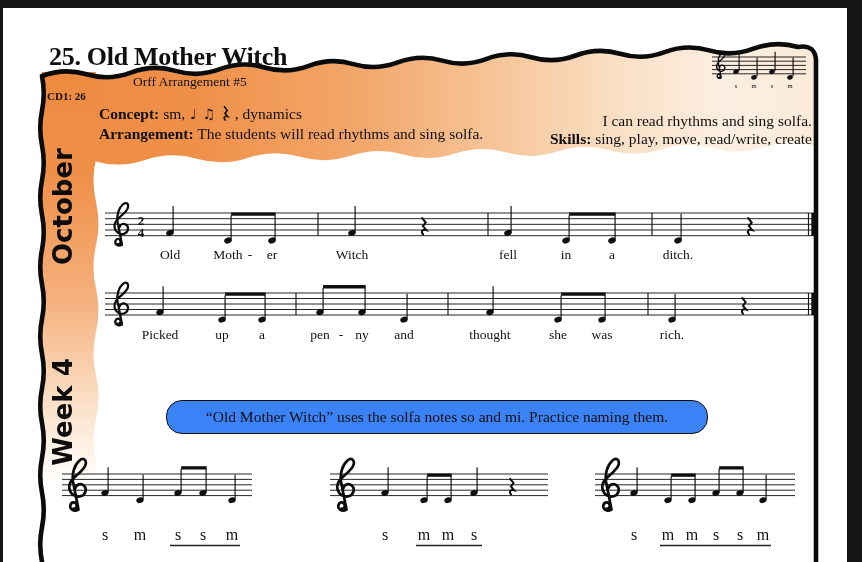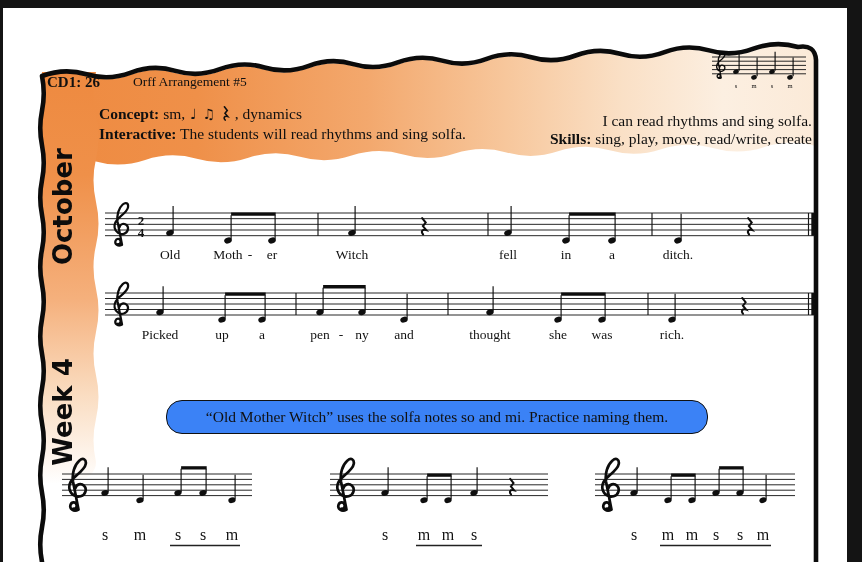--- a/index.html
+++ b/index.html
@@ -2,21 +2,21 @@
 <html><head>
 <meta charset="utf-8">
 <style>
   html,body{margin:0;padding:0;}
   body{width:862px;height:562px;background:#141414;position:relative;overflow:hidden;
        font-family:"Liberation Serif","DejaVu Serif",serif;color:#101010;}
   .stage{position:absolute;inset:0;width:862px;height:562px;}
   #bg,#music{position:absolute;left:0;top:0;pointer-events:none;}
   .abs{position:absolute;white-space:nowrap;}
   .title{left:49px;top:42px;font-size:26px;font-weight:bold;letter-spacing:-0.3px;}
-  .cd{left:47px;top:74px;font-size:15px;font-weight:bold;}
+  .cd{left:47px;top:90px;font-size:11px;font-weight:bold;}
   .arr{left:133px;top:74px;font-size:13.5px;}
   .row{font-size:15.5px;margin-top:16px;}
   .concept-row{left:99px;top:89px;}
   .objectives-row{left:99px;top:109px;}
   .interactive-row{left:99px;top:128px;}
   .row b{font-weight:bold;}
   .mnote{font-family:"DejaVu Sans",sans-serif;font-size:14px;margin:0 1px;}
   .rest-ico{display:inline-block;vertical-align:-2px;margin:0 1px;}
   .ican{left:400px;top:112px;width:412px;text-align:right;font-size:15.5px;}
   .skills{left:380px;top:130px;width:432px;text-align:right;font-size:15.5px;}
@@ -51,36 +51,37 @@
           <stop offset="78%" stop-color="#fadcc0"></stop>
           <stop offset="100%" stop-color="#ffffff"></stop>
         </linearGradient>
       </defs>
       <rect x="3" y="8" width="844" height="554" fill="#ffffff"></rect>
       <path d="M42 78 Q64.2 69.6 86.5 76.3 Q108.7 82.9 130.9 74.6 Q153.2 66.2 175.4 72.9 Q197.6 79.5 219.9 71.2 Q242.1 62.8 264.4 69.5 Q286.6 76.1 308.8 67.8 Q331.1 59.4 353.3 66.1 Q375.5 72.7 397.8 64.4 Q420.0 56.0 442.2 62.6 Q464.5 69.3 486.7 60.9 Q508.9 52.6 531.2 59.2 Q553.4 65.9 575.6 57.5 Q597.9 49.2 620.1 55.8 Q642.4 62.5 664.6 54.1 Q686.8 45.8 709.1 52.4 Q731.3 59.1 753.5 50.7 Q775.8 42.4 798.0 49.0 Q815 46 816 62 L816 146 Q790.2 138.5 764.4 147.1 Q738.6 155.6 712.8 148.1 Q687.0 140.7 661.2 149.2 Q635.4 157.7 609.6 150.3 Q583.8 142.8 558.0 151.3 Q532.2 159.9 506.4 152.4 Q480.6 144.9 454.8 153.5 Q429.0 162.0 403.2 154.5 Q377.4 147.1 351.6 155.6 Q325.8 164.1 300.0 156.7 Q274.2 149.2 248.4 157.7 Q222.6 166.3 196.8 158.8 Q171.0 151.3 145.2 159.9 Q119.4 168.4 93.6 160.9 Q67.8 153.5 42.0 162.0 Z" fill="url(#gB)"></path>
       <path d="M42 72 L96 72 Q91.0 93.7 96.0 115.3 Q101.0 137.0 96.0 158.7 Q91.0 180.3 96.0 202.0 Q101.0 223.7 96.0 245.3 Q91.0 267.0 96.0 288.7 Q101.0 310.3 96.0 332.0 Q91.0 353.7 96.0 375.3 Q101.0 397.0 96.0 418.7 Q91.0 440.3 96.0 462.0 Q96 478 72 482 L42 484 Z" fill="url(#gS)"></path>
       <path d="M42 562 Q38.5 544.6 42.0 527.3 Q45.5 509.9 42.0 492.6 Q38.5 475.2 42.0 457.9 Q45.5 440.5 42.0 423.1 Q38.5 405.8 42.0 388.4 Q45.5 371.1 42.0 353.7 Q38.5 336.4 42.0 319.0 Q45.5 301.6 42.0 284.3 Q38.5 266.9 42.0 249.6 Q45.5 232.2 42.0 214.9 Q38.5 197.5 42.0 180.1 Q45.5 162.8 42.0 145.4 Q38.5 128.1 42.0 110.7 Q45.5 93.4 42.0 76.0 Q64.2 67.6 86.5 74.3 Q108.7 80.9 130.9 72.6 Q153.2 64.2 175.4 70.9 Q197.6 77.5 219.9 69.2 Q242.1 60.8 264.4 67.5 Q286.6 74.1 308.8 65.8 Q331.1 57.4 353.3 64.1 Q375.5 70.7 397.8 62.4 Q420.0 54.0 442.2 60.6 Q464.5 67.3 486.7 58.9 Q508.9 50.6 531.2 57.2 Q553.4 63.9 575.6 55.5 Q597.9 47.2 620.1 53.8 Q642.4 60.5 664.6 52.1 Q686.8 43.8 709.1 50.4 Q731.3 57.1 753.5 48.7 Q775.8 40.4 798.0 47.0 Q815 44 816 60 L816 562" fill="none" stroke="#0b0b0b" stroke-width="4.6" stroke-linejoin="round" stroke-linecap="round"></path>
     </svg>
 
+  <div class="abs title">25. Old Mother Witch</div>
   <div class="abs cd">CD1: 26</div>
   <div class="abs arr">Orff Arrangement #5</div>
 
   <div class="abs row concept-row">
     <b>Concept:</b>
     <span>sm,</span>
     <span class="mnote">♩</span>
     <span class="mnote">♫</span>
     <svg class="rest-ico" width="9" height="15" viewBox="-3.5 -1 9 18">
       <path d="M -0.3 0 L 3.1 4.3 L 0.4 7.7 L 3.6 11.6 C -0.4 10.4 -1.8 13.2 0.6 15.9" fill="none" stroke="#101010" stroke-width="1.9" stroke-linecap="round"></path>
     </svg>
     <span>, dynamics</span>
   </div>
 
   <div class="abs row objectives-row">
-    <b>Interactive:</b>
+    <b>Arrangement:</b>
     <span>The students will read rhythms and sing solfa.</span>
   </div>
 
 
   <div class="abs ican">I can read rhythms and sing solfa.</div>
 
   <div class="abs skills">
     <b>Skills:</b>
     <span>sing, play, move, read/write, create</span>
   </div>

